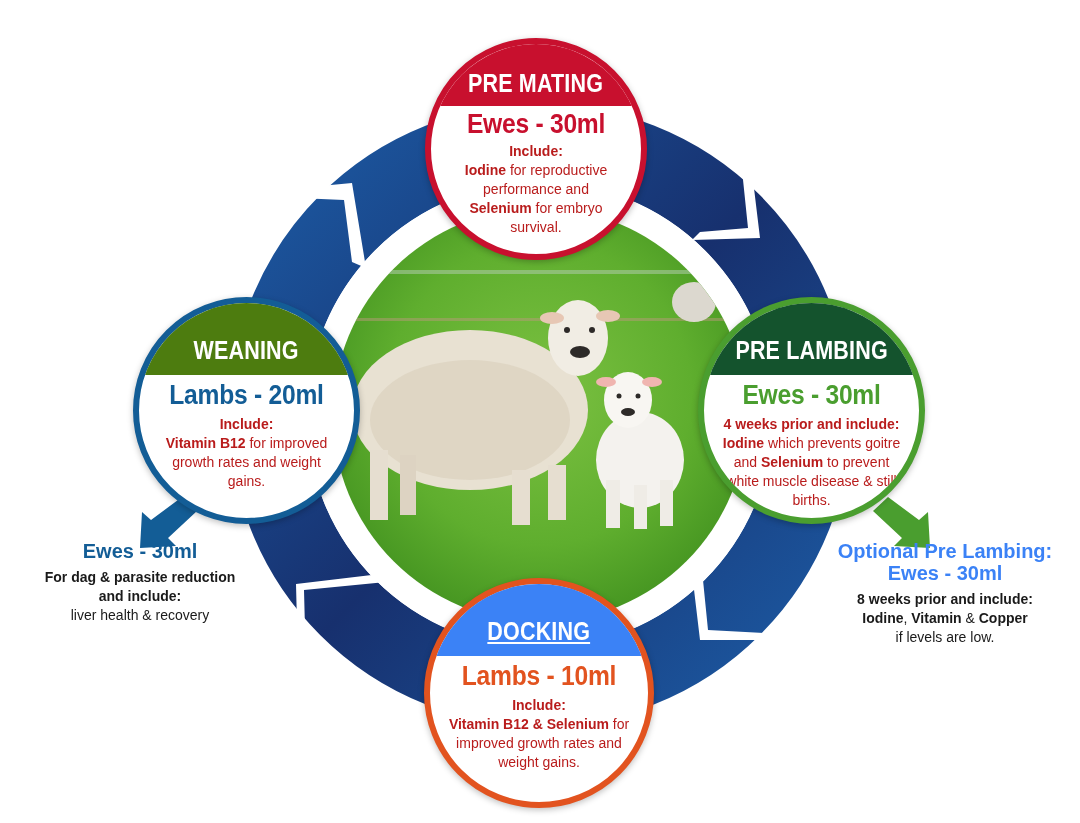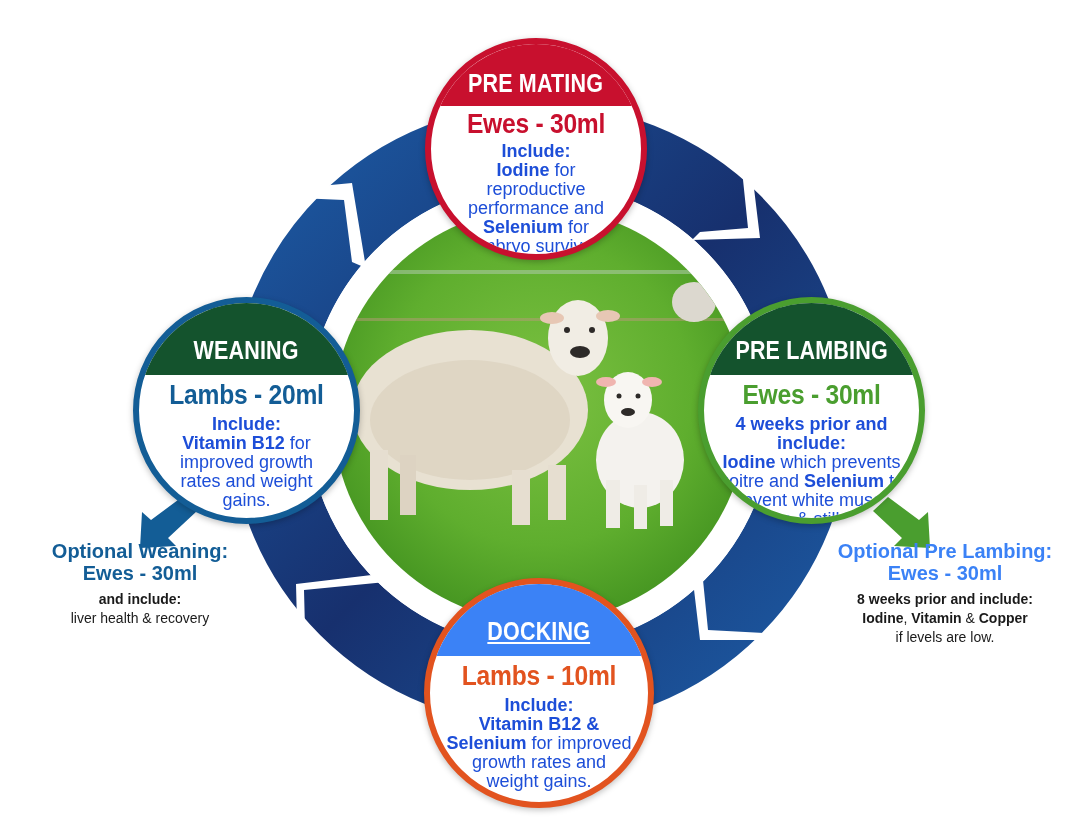--- a/index.html
+++ b/index.html
@@ -8,21 +8,21 @@
   #cycle-svg { position:absolute; left:0; top:0; width:1080px; height:823px; }
 
   .stage { position:absolute; border-radius:50%; background:#ffffff; overflow:hidden;
            box-sizing:border-box; box-shadow:0 2px 6px rgba(0,0,0,0.25); }
   .stage .band { position:absolute; left:0; right:0; top:0; display:flex;
                  align-items:flex-end; justify-content:center; color:#ffffff;
                  font-weight:bold; font-size:25px; letter-spacing:0.2px; }
   .stage .body { position:absolute; left:0; right:0; text-align:center; }
   .stage .dose { font-weight:bold; font-size:28px; line-height:32px; letter-spacing:-0.3px;
                  transform:scaleX(0.88); }
-  .stage .desc { font-size:18px; line-height:19px; color:#1d4ed8; padding:0 18px; }
+  .stage .desc { font-size:14px; line-height:19px; color:#b91c1c; padding:0 18px; }
   .stage .desc b { font-weight:bold; }
   .stage .desc .lead { font-weight:bold; display:block; }
 
   .cond { transform:scaleX(0.86); transform-origin:center; display:inline-block; }
 
   .optional { position:absolute; text-align:center; }
   .optional .title { font-weight:bold; font-size:20px; line-height:22px; }
   .optional .desc { font-size:14px; line-height:19px; color:#1a1a1a; margin-top:6px; }
   .optional .desc b { font-weight:bold; }
 </style>
@@ -113,21 +113,21 @@
   <div class="body" style="top:64px;">
     <div class="dose" style="color:#c8102e;">Ewes - 30ml</div>
     <div class="desc" style="padding:2px 22px 0;">
       <span class="lead">Include:</span>
       <b>Iodine</b><span> for reproductive performance and </span><b>Selenium</b><span> for embryo survival.</span>
     </div>
   </div>
 </div>
 
 <div class="stage" style="left:133px; top:297px; width:227px; height:227px; border:6px solid #135d96;">
-  <div class="band" style="height:72px; background:#14532d;">
+  <div class="band" style="height:72px; background:#4d7c0f;">
     <span class="cond" style="padding-bottom:10px;">WEANING</span>
   </div>
   <div class="body" style="top:76px;">
     <div class="dose" style="color:#135d96;">Lambs - 20ml</div>
     <div class="desc" style="padding:4px 22px 0;">
       <span class="lead">Include:</span>
       <b>Vitamin B12</b><span> for improved growth rates and weight gains.</span>
     </div>
   </div>
 </div>
@@ -153,24 +153,24 @@
     <div class="dose" style="color:#e2531f;">Lambs - 10ml</div>
     <div class="desc" style="padding:4px 16px 0;">
       <span class="lead">Include:</span>
       <b>Vitamin B12 &amp; Selenium</b><span> for improved growth rates and weight gains.</span>
     </div>
   </div>
 </div>
 
 <div class="optional" style="left:20px; top:540px; width:240px;">
   <div class="title" style="color:#135d96;">
-    <div>Optional Weaning:</div>
     <div>Ewes - 30ml</div>
   </div>
   <div class="desc">
+    <div><b>For dag &amp; parasite reduction</b></div>
     <div><b>and include:</b></div>
     <div>liver health &amp; recovery</div>
   </div>
 </div>
 
 <div class="optional" style="left:820px; top:540px; width:250px;">
   <div class="title" style="color:#3b82f6;">
     <div>Optional Pre Lambing:</div>
     <div>Ewes - 30ml</div>
   </div>

